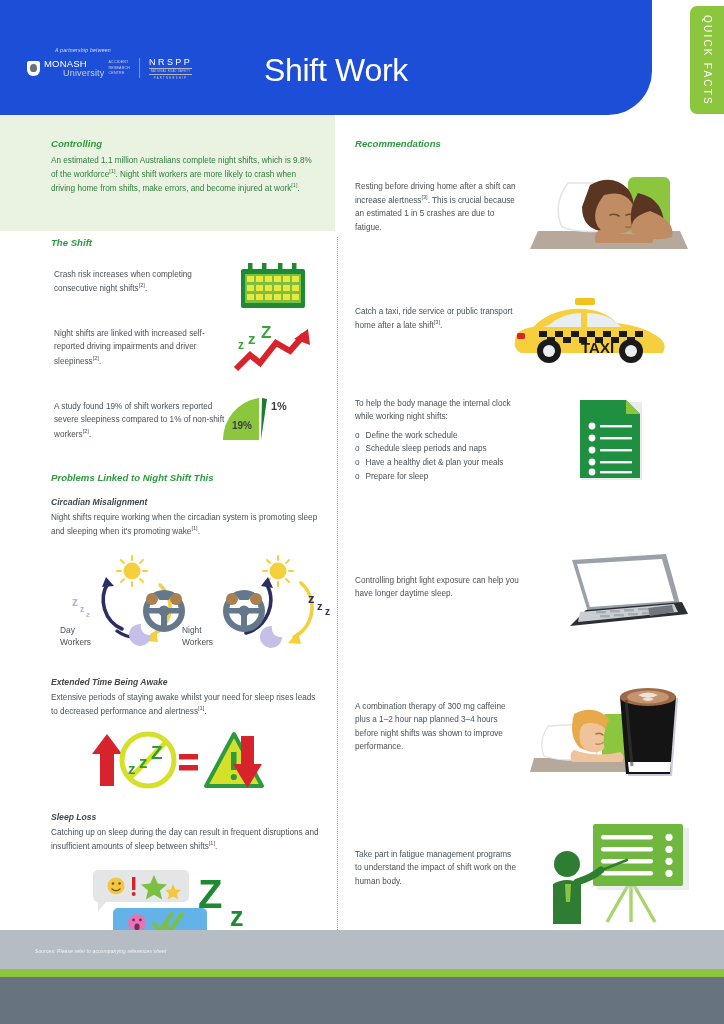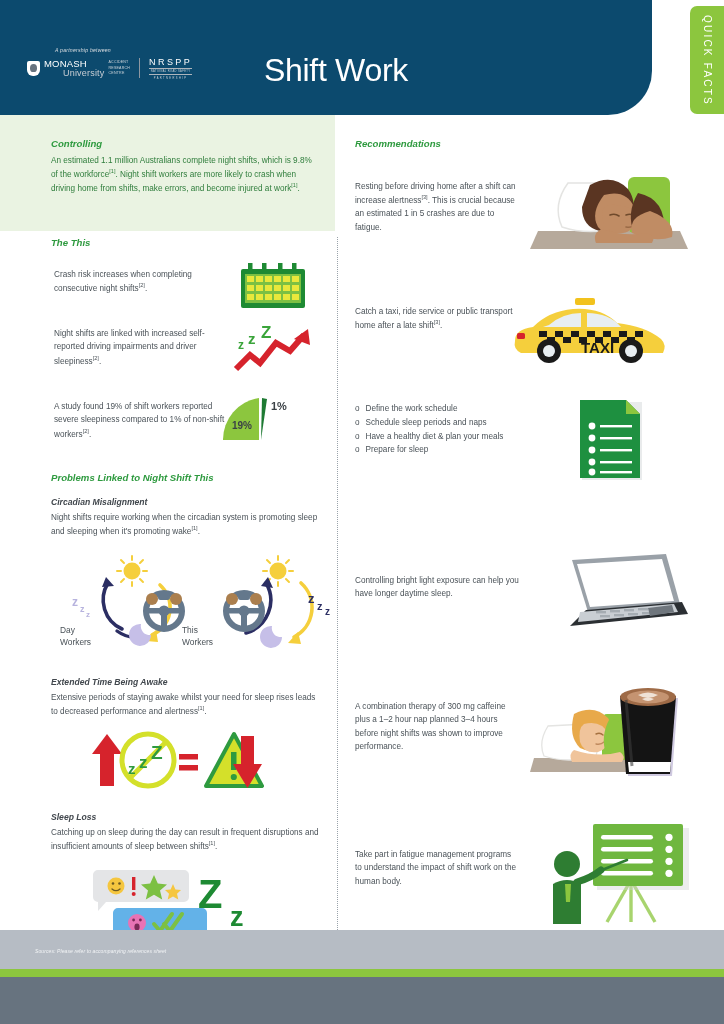--- a/index.html
+++ b/index.html
@@ -7,21 +7,21 @@
     width: 724px; height: 1024px;
     background: #ffffff;
     font-family: "Liberation Sans", sans-serif;
     overflow: hidden;
   }
   .page { position: relative; width: 724px; height: 1024px; background:#fff; }
 
   
   .header {
     position: absolute; left: 0; top: 0; width: 652px; height: 115px;
-    background: #0c4a6e;
+    background: #1d4ed8;
     border-bottom-right-radius: 44px;
   }
   .partnership-label {
     position: absolute; left: 55px; top: 47px;
     font-size: 5.2px; color: #d9dde1; letter-spacing: .2px;
     font-style: italic;
   }
   .logos { position: absolute; left: 27px; top: 57px; display:flex; align-items:center; gap:9px; }
   .monash { display:flex; align-items:center; gap:4px; }
   .monash-shield {
@@ -140,21 +140,21 @@
   <div class="intro-panel">
     <div class="intro-inner intro-text">
       <h2 class="sec">Controlling</h2>
       <p>An estimated 1.1 million Australians complete night shifts, which is 9.8% of the workforce<sup>[1]</sup>. Night shift workers are more likely to crash when driving home from shifts, make errors, and become injured at work<sup>[1]</sup>.</p>
     </div>
   </div>
 
   <div class="divider"></div>
 
   <div class="blk" style="left:51px; top:237px;">
-    <h2 class="sec">The This</h2>
+    <h2 class="sec">The Shift</h2>
   </div>
 
   <div class="blk txt-w" style="left:54px; top:268px;">
     <p class="body">Crash risk increases when completing consecutive night shifts<sup>[2]</sup>.</p>
   </div>
 
   <div class="blk" style="left:240px; top:263px;">
     <svg class="art" width="66" height="46" viewBox="0 0 66 46" aria-hidden="true">
       <rect x="8" y="0" width="4.5" height="9" fill="#1e8a33"></rect>
       <rect x="22" y="0" width="4.5" height="9" fill="#1e8a33"></rect>
@@ -286,21 +286,21 @@
         <text x="111" y="57" font-family="Liberation Sans, sans-serif" font-size="11" font-weight="700" fill="#2b2e63">z</text>
         <text x="119" y="62" font-family="Liberation Sans, sans-serif" font-size="10" font-weight="700" fill="#2b2e63">z</text>
       </g>
     </svg>
   </div>
   <div class="blk" style="left:60px; top:625px; line-height:1.38; font-size:8.4px; color:#4a5258;">
     <div>Day</div>
     <div>Workers</div>
   </div>
   <div class="blk" style="left:182px; top:625px; line-height:1.38; font-size:8.4px; color:#4a5258;">
-    <div>This</div>
+    <div>Night</div>
     <div>Workers</div>
   </div>
 
   <div class="blk txt-wide" style="left:51px; top:677px;">
     <h3 class="sub">Extended Time Being Awake</h3>
     <p class="body">Extensive periods of staying awake whilst your need for sleep rises leads to decreased performance and alertness<sup>[1]</sup>.</p>
   </div>
 
   <div class="blk" style="left:86px; top:728px;">
     <svg class="art" width="180" height="66" viewBox="0 0 180 66" aria-hidden="true">
@@ -411,20 +411,21 @@
       </g>
       <text x="72" y="56" font-family="Liberation Sans, sans-serif" font-size="15" font-weight="700" fill="#1a1a1a">TAXI</text>
       <circle cx="40" cy="54" r="12" fill="#1a1a1a"></circle>
         <circle cx="40" cy="54" r="6" fill="#e8eef2"></circle>
       <circle cx="122" cy="54" r="12" fill="#1a1a1a"></circle>
         <circle cx="122" cy="54" r="6" fill="#e8eef2"></circle>
     </svg>
   </div>
 
   <div class="blk" style="left:355px; top:397px; width:168px;">
+    <div class="rec-text">To help the body manage the internal clock while working night shifts:</div>
     <ul class="rec-list">
       <li>
           <span class="b">o</span>
           <span>Define the work schedule</span>
         </li>
       <li>
           <span class="b">o</span>
           <span>Schedule sleep periods and naps</span>
         </li>
       <li>

